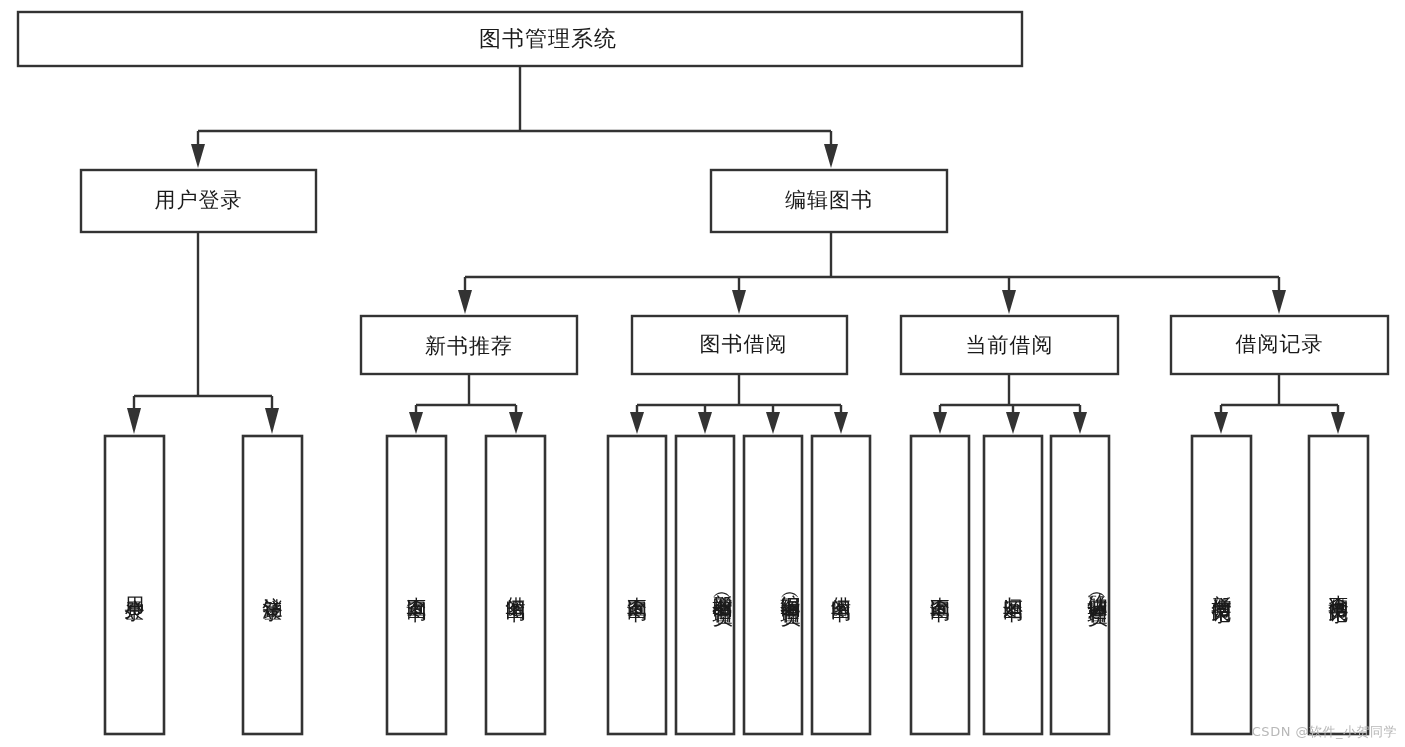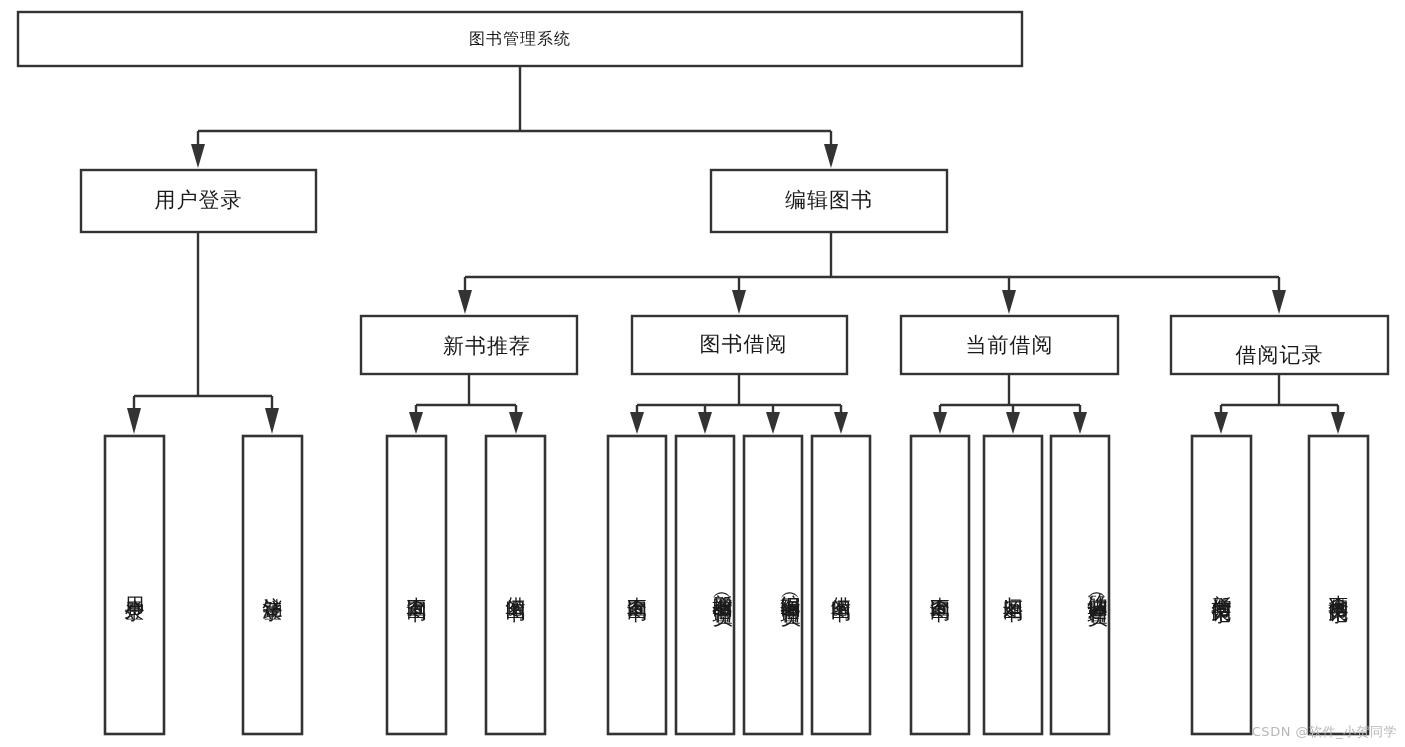--- a/index.html
+++ b/index.html
@@ -51,21 +51,22 @@
     align-items: center;
     justify-content: center;
     color: #1a1a1a;
     font-size: 21px;
     line-height: 1.2;
     letter-spacing: 1px;
     white-space: nowrap;
     pointer-events: none;
   }
   .node-label.root-label {
-    font-size: 16px;
+    font-size: 22px;
+    padding-left: 28px;
   }
   .leaf-label {
     position: absolute;
     display: flex;
     align-items: center;
     justify-content: center;
     color: #1a1a1a;
     font-size: 20px;
     line-height: 1.16;
     writing-mode: vertical-rl;
@@ -177,24 +178,24 @@
     <polygon class="arrow-head" points="1214,412 1228,412 1221,434"></polygon>
     <path class="edge-line" d="M 1338 405 L 1338 414"></path>
     <polygon class="arrow-head" points="1331,412 1345,412 1338,434"></polygon>
   </svg>
 
   <div class="node-label root-label" style="left:18px; top:12px; width:1004px; height:54px;">图书管理系统</div>
 
   <div class="node-label" style="left:81px; top:170px; width:235px; height:62px;">用户登录</div>
   <div class="node-label" style="left:711px; top:170px; width:236px; height:62px;">编辑图书</div>
 
-  <div class="node-label" style="left:379px; top:316px; width:216px; height:62px;">新书推荐</div>
+  <div class="node-label" style="left:361px; top:316px; width:216px; height:62px;">新书推荐</div>
   <div class="node-label" style="left:636px; top:316px; width:215px; height:58px;">图书借阅</div>
   <div class="node-label" style="left:901px; top:316px; width:217px; height:59px;">当前借阅</div>
-  <div class="node-label" style="left:1171px; top:327px; width:217px; height:58px;">借阅记录</div>
+  <div class="node-label" style="left:1171px; top:316px; width:217px; height:58px;">借阅记录</div>
 
   <div class="leaf-label" style="left:105px; top:436px; width:59px; height:298px;">用户登录</div>
   <div class="leaf-label" style="left:243px; top:436px; width:59px; height:298px;">注销登录</div>
 
   <div class="leaf-label" style="left:387px; top:436px; width:59px; height:298px;">查询图书</div>
   <div class="leaf-label" style="left:486px; top:436px; width:59px; height:298px;">借阅图书</div>
 
   <div class="leaf-label" style="left:608px; top:436px; width:58px; height:298px;">查询图书</div>
   <div class="leaf-label" style="left:676px; top:436px; width:58px; height:298px; align-items:flex-start; padding-top:4px; box-sizing:border-box;">新增图书（管理员）</div>
   <div class="leaf-label" style="left:744px; top:436px; width:58px; height:298px; align-items:flex-start; padding-top:4px; box-sizing:border-box;">编辑图书（管理员）</div>

